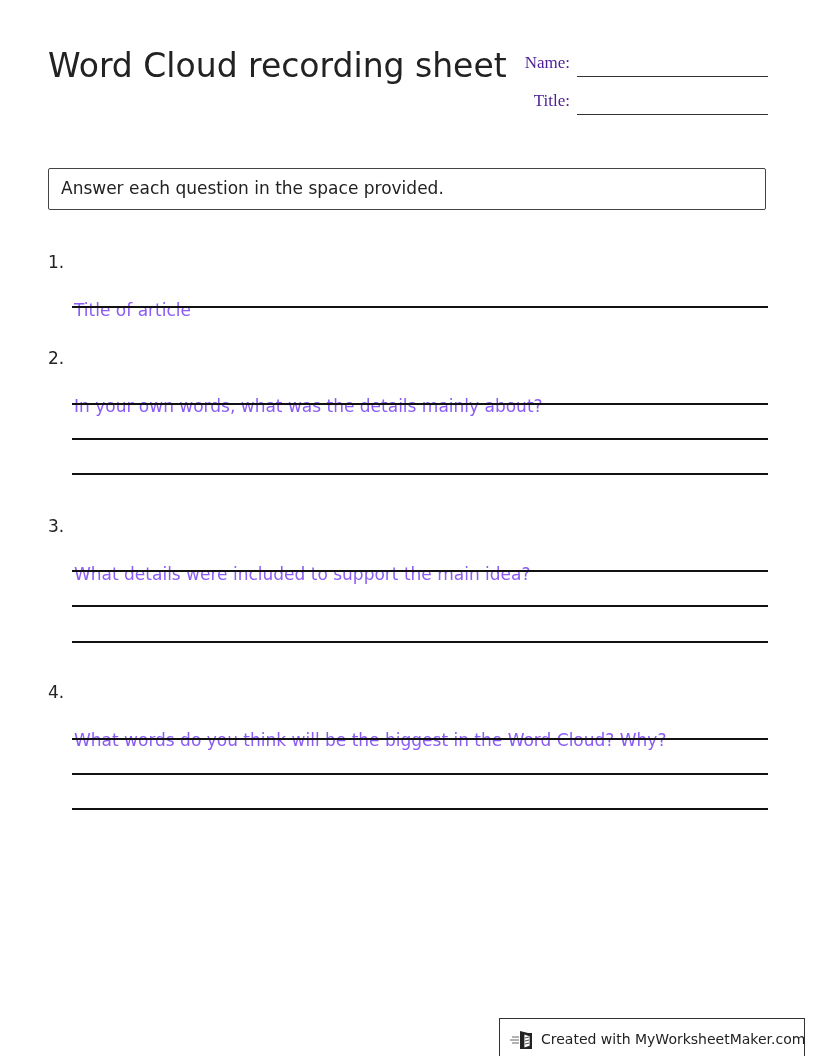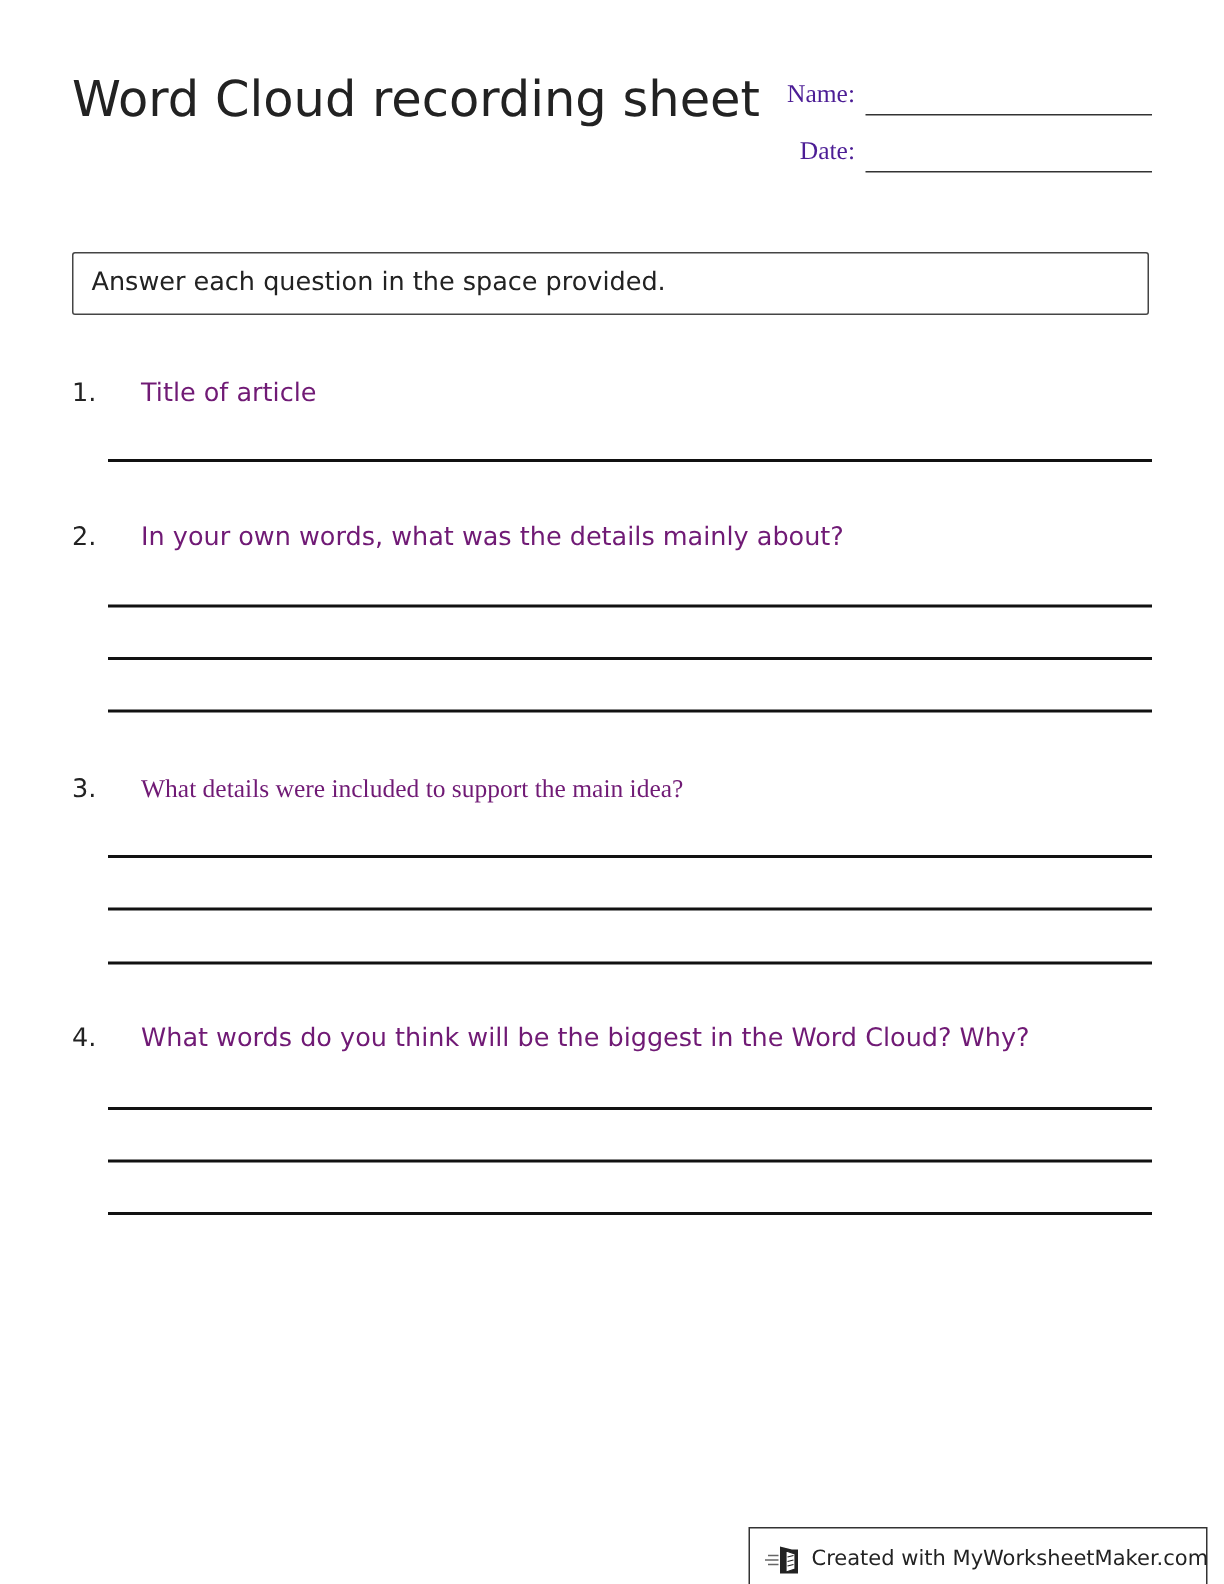--- a/index.html
+++ b/index.html
@@ -3,36 +3,36 @@
   <meta charset="utf-8">
   <style>
     html, body { margin: 0; padding: 0; background: #ffffff; }
     body { width: 816px; height: 1056px; position: relative; overflow: hidden; color: #222; font-family: "DejaVu Sans", sans-serif; }
     .title { position: absolute; left: 48px; top: 46px; font-size: 33px; font-weight: normal; color: #222; letter-spacing: 0px; white-space: nowrap; }
     .field-label { position: absolute; font-family: "Liberation Serif", serif; font-size: 17px; color: #4c1d95; text-align: right; width: 80px; }
     .field-line { position: absolute; height: 0; border-top: 1.5px solid #333; }
     .instructions { position: absolute; left: 48px; top: 168px; width: 718px; height: 42px; border: 1.3px solid #444; border-radius: 2px; box-sizing: border-box; }
     .instructions span { position: absolute; left: 12px; top: 9px; font-size: 17px; color: #222; white-space: nowrap; }
     .q-num { position: absolute; left: 48px; font-size: 17px; color: #222; }
-    .q-text { position: absolute; left: 94px; font-size: 17px; color: #701a75; white-space: nowrap; }
+    .q-text { position: absolute; left: 74px; font-size: 17px; color: #8b5cf6; white-space: nowrap; margin-top: 48px; }
     .ans-line { position: absolute; left: 72px; width: 696px; height: 0; border-top: 2px solid #111; }
     .footer { position: absolute; left: 499px; top: 1003px; width: 306px; height: 43px; border: 1.3px solid #333; box-sizing: border-box; margin-top: 15px; }
     .footer .logo { position: absolute; left: 10px; top: 10px; width: 26px; height: 22px; }
     .footer span { position: absolute; left: 41px; top: 12px; font-size: 14px; color: #222; white-space: nowrap; }
   </style>
 </head>
 <body>
 
 <div>
   <div class="title">Word Cloud recording sheet</div>
 
   <div class="field-label" style="left:490px; top:53px;">Name:</div>
   <div class="field-line" style="left:577px; top:76px; width:191px;"></div>
 
-  <div class="field-label" style="left:490px; top:91px;">Date:</div>
+  <div class="field-label" style="left:490px; top:91px;">Title:</div>
   <div class="field-line" style="left:577px; top:114px; width:191px;"></div>
 
   <div class="instructions">
     <span>Answer each question in the space provided.</span>
   </div>
 
   <div>
     <div class="q-num" style="top:252px;">1.</div>
     <div class="q-text" style="top:252px;">Title of article</div>
     <div class="ans-line" style="top:306px;"></div>
@@ -41,21 +41,21 @@
   <div>
     <div class="q-num" style="top:348px;">2.</div>
     <div class="q-text" style="top:348px;">In your own words, what was the details mainly about?</div>
     <div class="ans-line" style="top:403px;"></div>
     <div class="ans-line" style="top:438px;"></div>
     <div class="ans-line" style="top:473px;"></div>
   </div>
 
   <div>
     <div class="q-num" style="top:516px;">3.</div>
-    <div class="q-text" style="top:516px;font-family:Liberation Serif, serif;">What details were included to support the main idea?</div>
+    <div class="q-text" style="top:516px;">What details were included to support the main idea?</div>
     <div class="ans-line" style="top:570px;"></div>
     <div class="ans-line" style="top:605px;"></div>
     <div class="ans-line" style="top:641px;"></div>
   </div>
 
   <div>
     <div class="q-num" style="top:682px;">4.</div>
     <div class="q-text" style="top:682px;text-align:center;">What words do you think will be the biggest in the Word Cloud? Why?</div>
     <div class="ans-line" style="top:738px;"></div>
     <div class="ans-line" style="top:773px;"></div>

